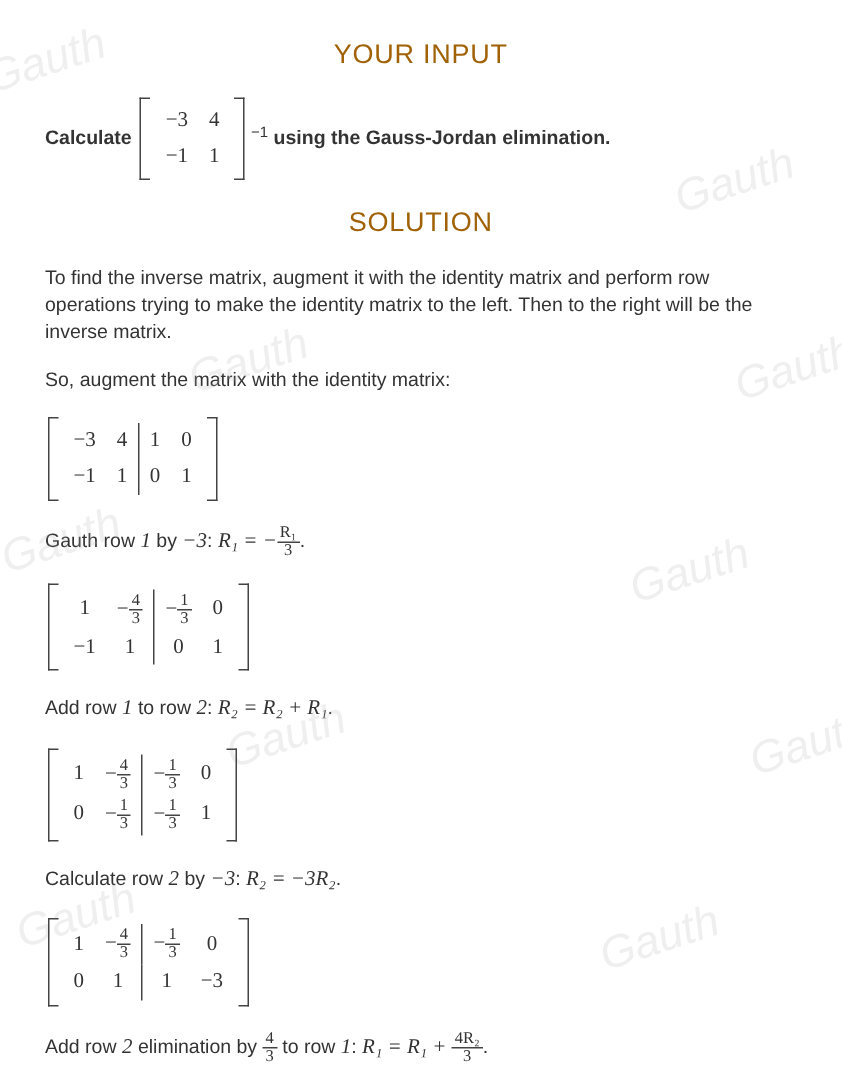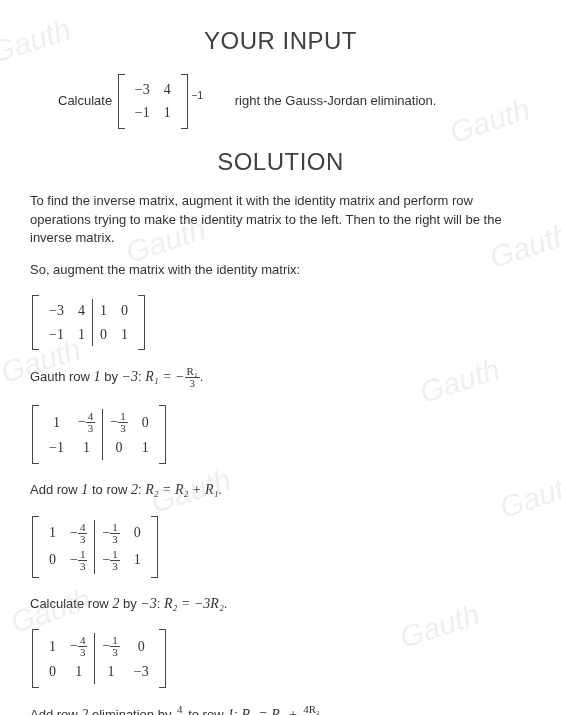--- a/index.html
+++ b/index.html
@@ -8,24 +8,24 @@
     font-family: Arial, Helvetica, sans-serif;
     font-size: 13px;
     color: #333;
     width: 561px;
     box-sizing: border-box;
     background: #fff;
     position: relative;
     line-height: 1.4;
   }
   h2.section {
-    color: #404040;
+    color: #a16207;
     text-align: center;
     font-weight: 500;
-    font-size: 24px;
+    font-size: 18px;
     letter-spacing: 0.5px;
     margin: 6px 0 14px 0;
   }
   .block { margin-bottom: 14px; }
   .matrix {
     display: inline-block;
     vertical-align: middle;
     position: relative;
     padding: 4px 10px;
     margin: 2px 2px;
@@ -64,21 +64,21 @@
   .watermark {
     position: absolute;
     color: rgba(180,180,180,0.22);
     font-size: 30px;
     font-weight: 500;
     font-style: italic;
     transform: rotate(-18deg);
     pointer-events: none;
     user-select: none;
   }
-  b { font-weight:400;margin-left:28px; }
+  b { font-weight:700; }
 </style>
 </head>
 <body>
 
 <div class="watermark" style="top:20px; left:-10px;">Gauth</div>
 <div class="watermark" style="top:100px; right:30px;">Gauth</div>
 <div class="watermark" style="top:220px; left:125px;">Gauth</div>
 <div class="watermark" style="top:225px; right:-10px;">Gauth</div>
 <div class="watermark" style="top:340px; left:0px;">Gauth</div>
 <div class="watermark" style="top:360px; right:60px;">Gauth</div>
@@ -98,21 +98,21 @@
             <td>−3</td>
             <td>4</td>
           </tr>
       <tr>
             <td>−1</td>
             <td>1</td>
           </tr>
     </tbody>
       </table>
   </span><span class="sup">−1</span>
-  <b>right the Gauss-Jordan elimination.</b>
+  <b>using the Gauss-Jordan elimination.</b>
 </div>
 
 <h2 class="section">SOLUTION</h2>
 
 <div class="block">To find the inverse matrix, augment it with the identity matrix and perform row operations trying to make the identity matrix to the left. Then to the right will be the inverse matrix.</div>
 
 <div class="block">So, augment the matrix with the identity matrix:</div>
 <div class="block">
   <span class="matrix">
     <table>

